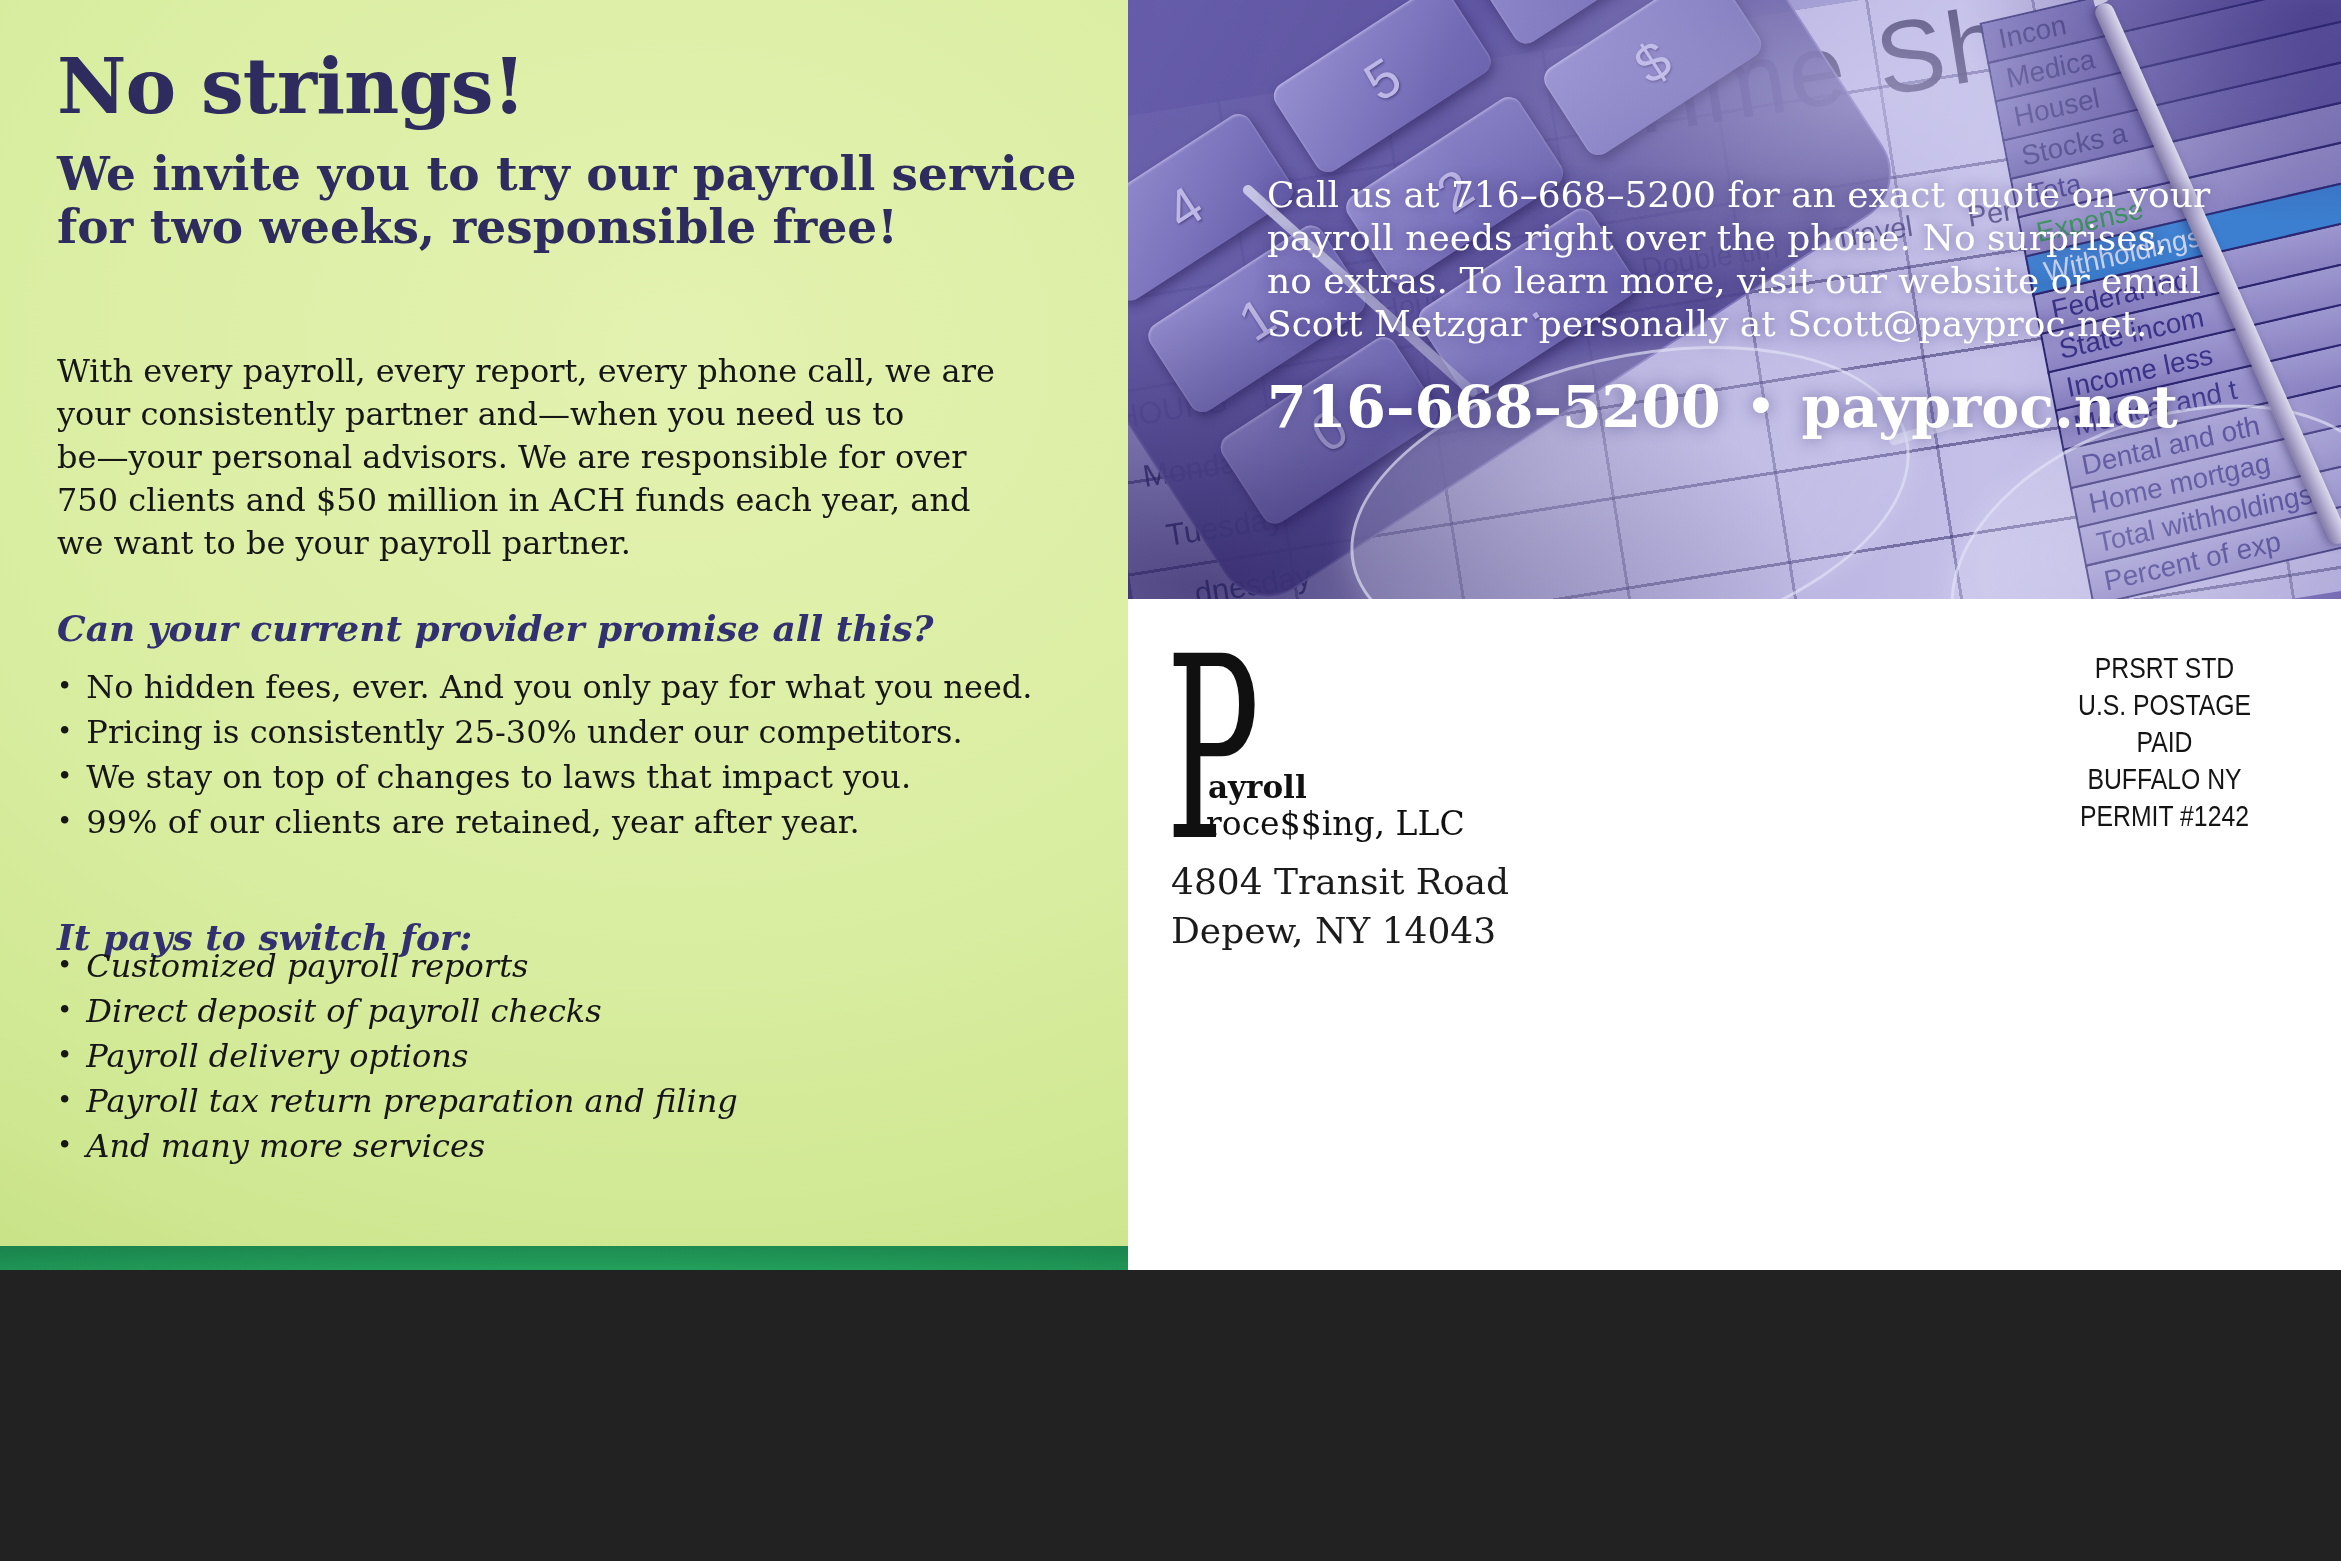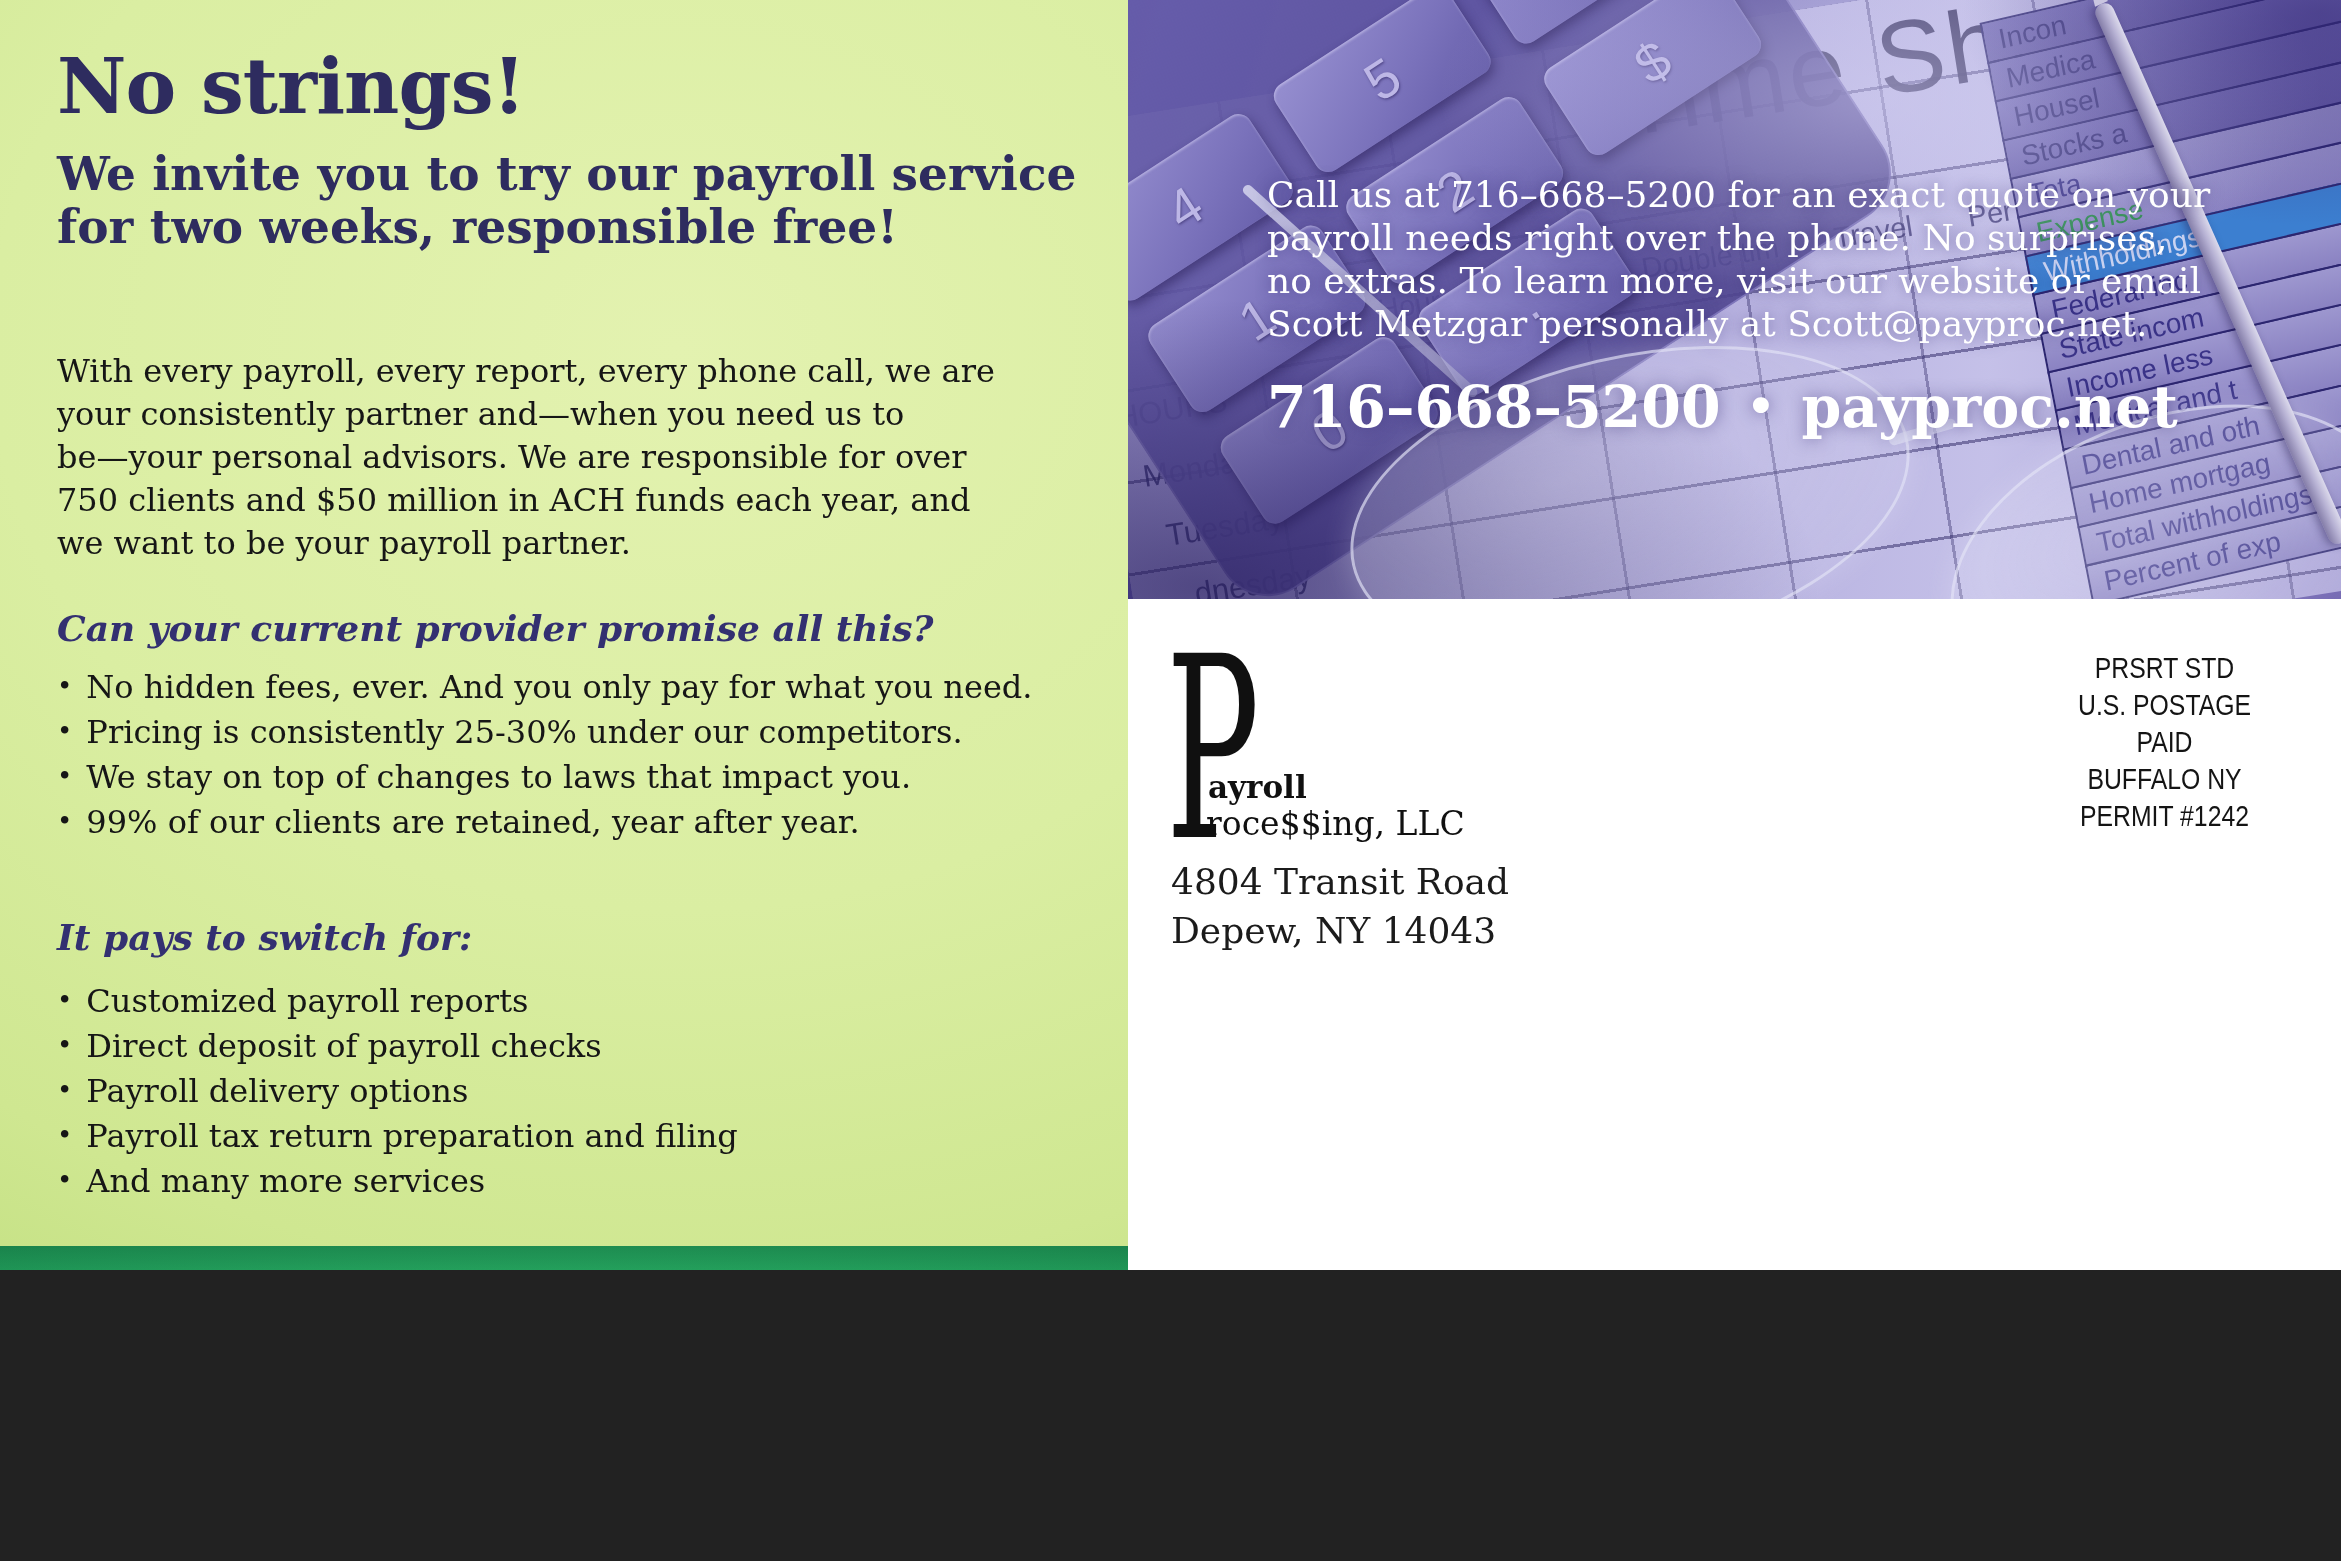--- a/index.html
+++ b/index.html
@@ -13,21 +13,21 @@
     background:radial-gradient(135% 100% at 60% 28%, #e3f2b0 0%, #daeea2 45%, #cfe791 75%, #bcdc79 100%);}
   .headline{left:57px;top:42px;font-size:76px;font-weight:700;color:#2e2c5f;letter-spacing:-0.9px;margin:0;}
   .subhead{left:57px;top:147px;font-size:47px;font-weight:700;color:#2e2c5f;line-height:53px;}
   .subhead .line,.intro .line,.call-text .line,.lead .line,.slogan .line,
   .address .line,.postage-inner .line{white-space:nowrap;}
   .intro{left:57px;top:350px;font-size:32px;line-height:43px;color:#161616;}
   .iheading{left:57px;font-size:36px;font-style:italic;font-weight:700;color:#333071;margin:0;white-space:nowrap;}
   .promise-h{top:607px;}
   .switch-h{top:916px;font-style:italic;}
   .bullets{left:57px;margin:0;padding:0;list-style:none;font-size:32px;line-height:43px;color:#161616;}
-  .b1{top:666px;} .b2{top:980px;}
+  .b1{top:666px;} .b2{top:945px;font-style:italic;}
   .bullets li{white-space:nowrap;}
   .bullets li::before{content:"•";font-size:26px;margin-right:14px;position:relative;top:-2.6px;}
 
   
   .banner{left:0;top:1246px;width:1128px;height:315px;
     background:
       linear-gradient(180deg, rgba(8,70,40,.38) 0%, rgba(8,70,40,0) 20%),
       radial-gradient(120% 135% at 52% 62%, #36cb76 0%, #2ebf6e 35%, #25aa62 62%, #1a8a50 85%, #14744511 100%),
       linear-gradient(150deg,#1d8f55 0%, #2ab768 35%, #2fc471 55%, #23a45e 80%, #157a47 100%);}
   .lead{left:94px;top:97px;font-size:36px;font-weight:700;color:#fff;line-height:48px;}

